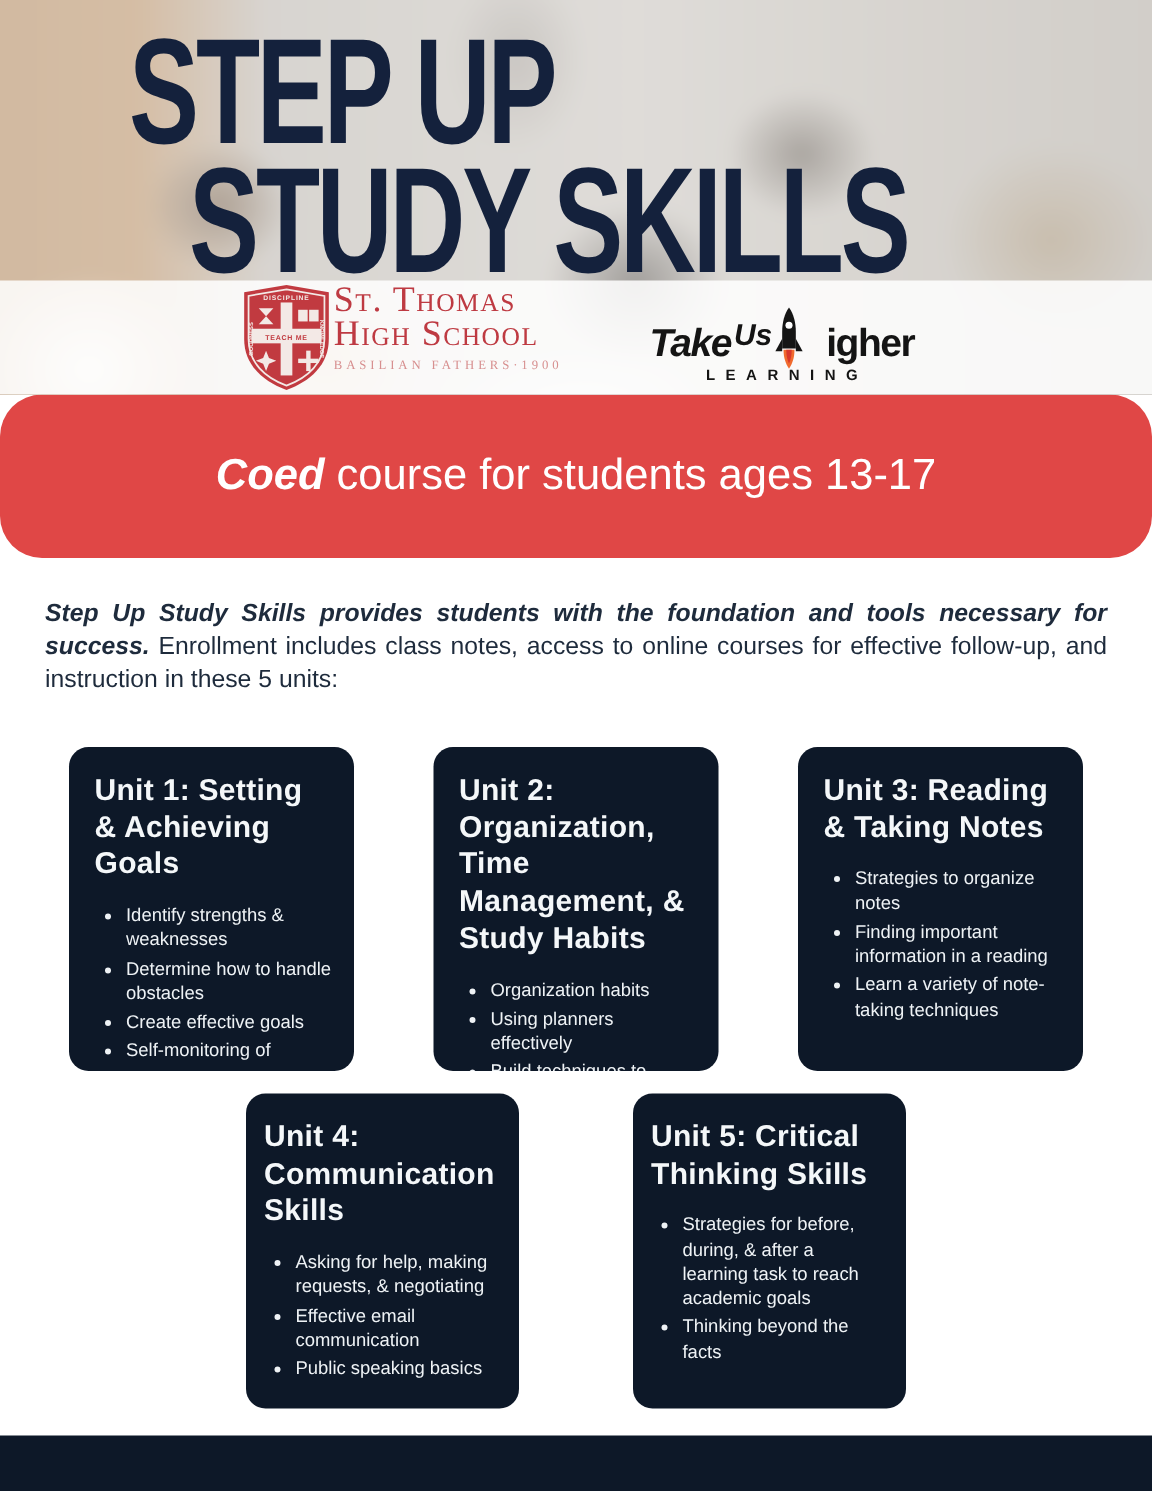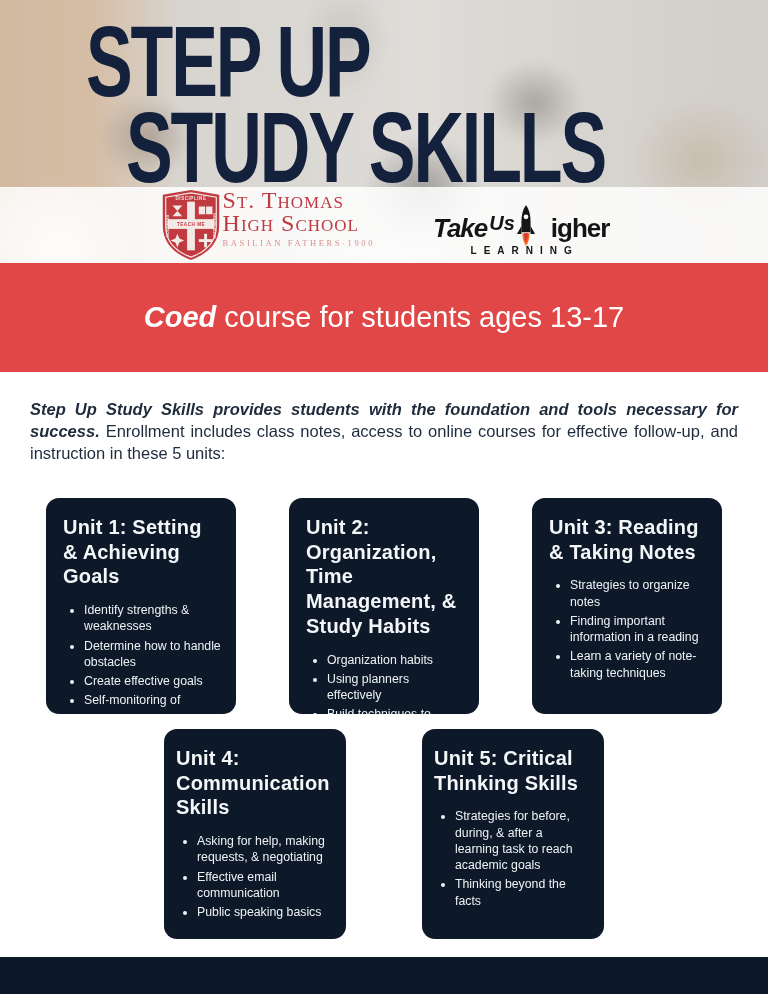--- a/index.html
+++ b/index.html
@@ -48,21 +48,21 @@
   .tuh-take { font-style:italic; font-size:26px; letter-spacing:-1px; }
   .tuh-us { font-style:italic; font-size:20px; transform:translateY(-7px); margin-left:2px; }
   .tuh-rocket { margin:0 -1px 0 1px; transform:translateY(9px); }
   .tuh-igher { font-size:26px; letter-spacing:-1px;margin-left:16px; }
   .tuh-learning { font-size:10px; font-weight:700; letter-spacing:7px; margin-top:1px; text-indent:7px; }
 
   
   .banner {
     width:768px; height:109px; background:#e04746; color:#ffffff;
     display:flex; flex-direction:column; align-items:center; justify-content:center;
-    font-size:29px; line-height:1.18; text-align:center;
+    font-size:29px; line-height:1.18; text-align:center;border-radius:28px;
   }
   .banner .coed { font-weight:700; font-style:italic; }
 
   
   .intro { padding:27px 30px 0 30px; }
   .intro p { font-size:16.5px; line-height:1.33; color:#1e2b3c; text-align:justify; }
   .intro .lead { font-weight:700; font-style:italic; }
 
   
   .units { margin-top:33px; }

